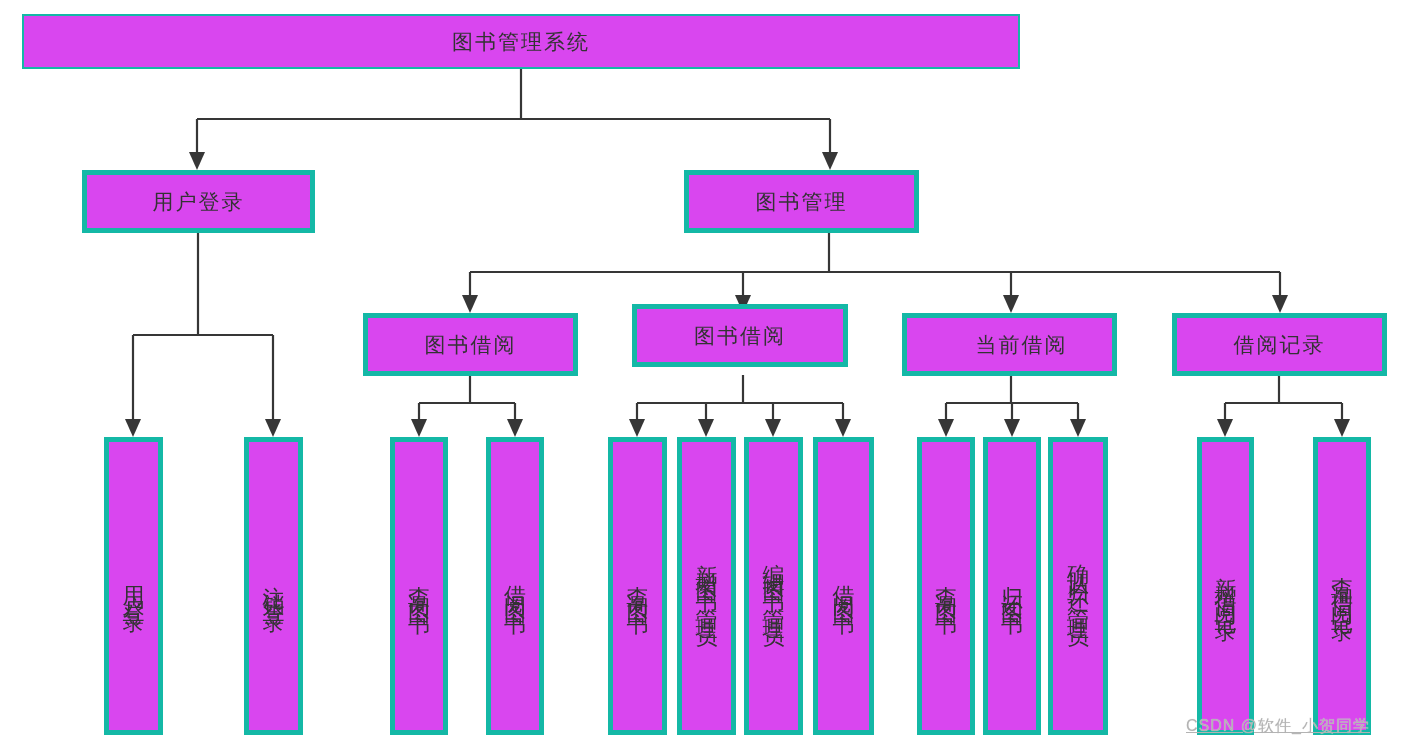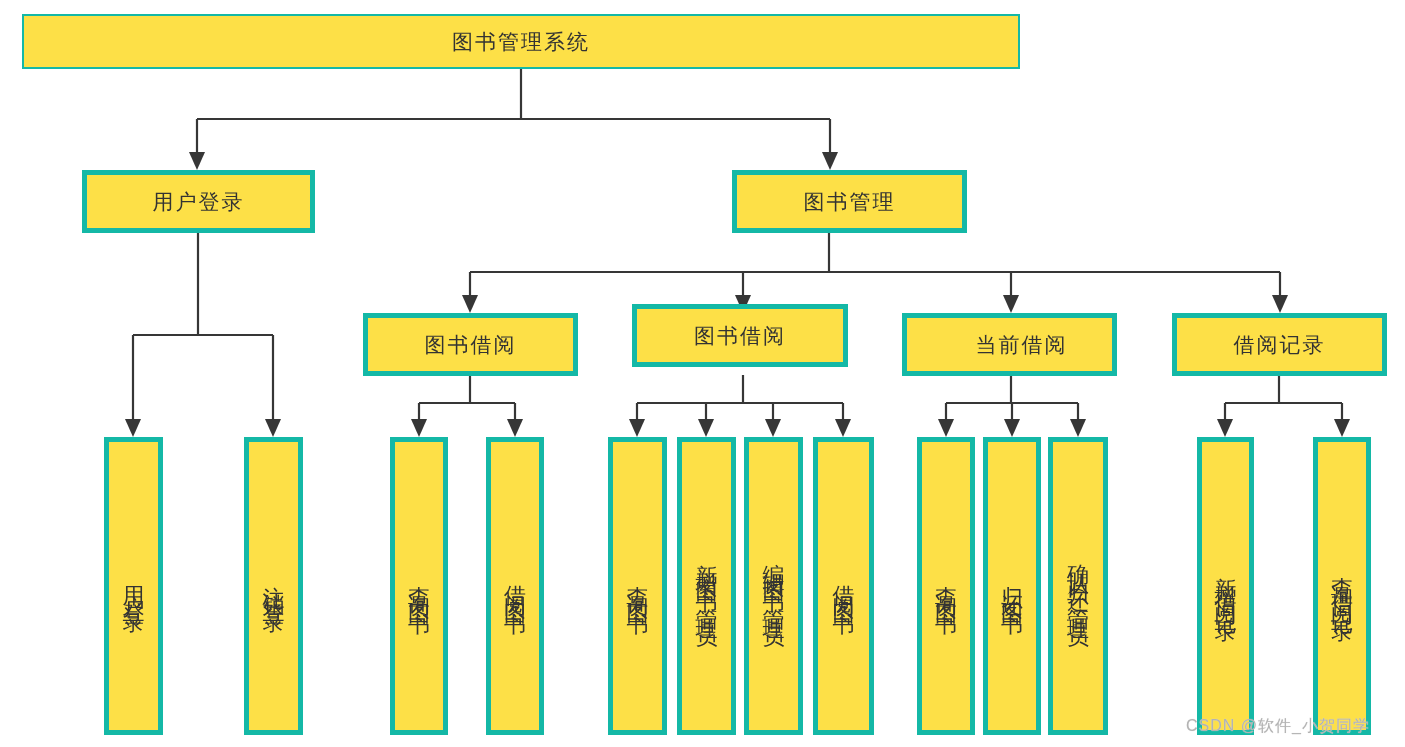--- a/index.html
+++ b/index.html
@@ -2,32 +2,32 @@
 <html><head>
 <meta charset="utf-8">
 <style>
   html,body{margin:0;padding:0;background:#ffffff;}
   .canvas{
     position:relative;width:1405px;height:747px;background:#ffffff;
     font-family:"Liberation Sans","DejaVu Sans",sans-serif;color:#333333;overflow:hidden;
   }
   svg.connectors{position:absolute;left:0;top:0;width:1405px;height:747px;}
   .box{
-    position:absolute;background:#fde047;border:5px solid #14b8a6;box-sizing:border-box;
+    position:absolute;background:#d946ef;border:5px solid #14b8a6;box-sizing:border-box;
     display:flex;align-items:center;justify-content:center;
   }
   .box.h{font-size:21px;letter-spacing:2px;white-space:nowrap;}
   .box.v span{
     writing-mode:vertical-rl;text-orientation:mixed;
     font-size:22px;line-height:1.1;letter-spacing:9px;
   }
   
   #box-root{left:22px;top:14px;width:998px;height:55px;border-width:2px;}
   #box-user-login{left:82px;top:170px;width:233px;height:63px;}
-  #box-book-mgmt{left:732px;top:170px;width:235px;height:63px;}
+  #box-book-mgmt{left:684px;top:170px;width:235px;height:63px;}
   #box-new-books{left:363px;top:313px;width:215px;height:63px;}
   #box-book-borrow{left:632px;top:304px;width:216px;height:63px;}
   #box-current-borrow{left:902px;top:313px;width:215px;height:63px;padding-left:24px;}
   #box-borrow-records{left:1172px;top:313px;width:215px;height:63px;}
   
   .box.v{top:437px;height:298px;}
   #leaf-user-login{left:104px;width:59px;}
   #leaf-logout{left:244px;width:59px;}
   #leaf-nb-query{left:390px;width:58px;}
   #leaf-nb-borrow{left:486px;width:58px;}
@@ -38,20 +38,21 @@
   #leaf-cb-query{left:917px;width:58px;}
   #leaf-cb-return{left:983px;width:58px;}
   #leaf-cb-confirm{left:1048px;width:60px;}
   #leaf-br-add{left:1197px;width:57px;}
   #leaf-br-query{left:1313px;width:58px;}
   
   .watermark{
     position:absolute;left:1186px;top:716px;width:219px;
     font-size:16px;letter-spacing:1px;color:#b3b3b3;white-space:nowrap;
     text-shadow:0 0 1px #d9d9d9;
+    text-decoration:underline;
   }
 </style>
 </head>
 <body>
 
 <div class="canvas">
 
   <svg class="connectors" viewBox="0 0 1405 747" xmlns="http://www.w3.org/2000/svg" aria-hidden="true">
     <g stroke="#363636" stroke-width="2.2" fill="none">
 

